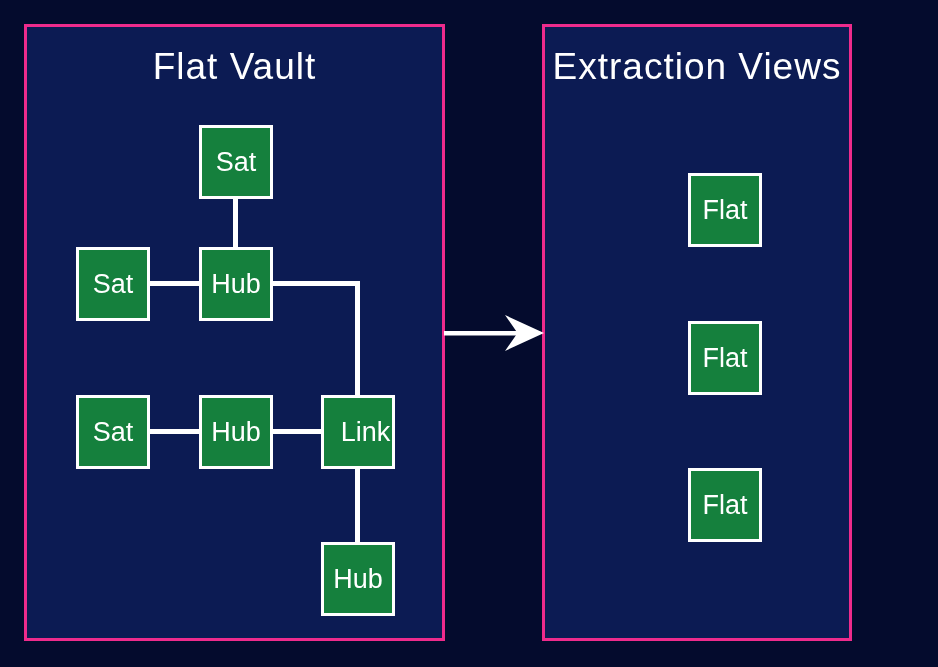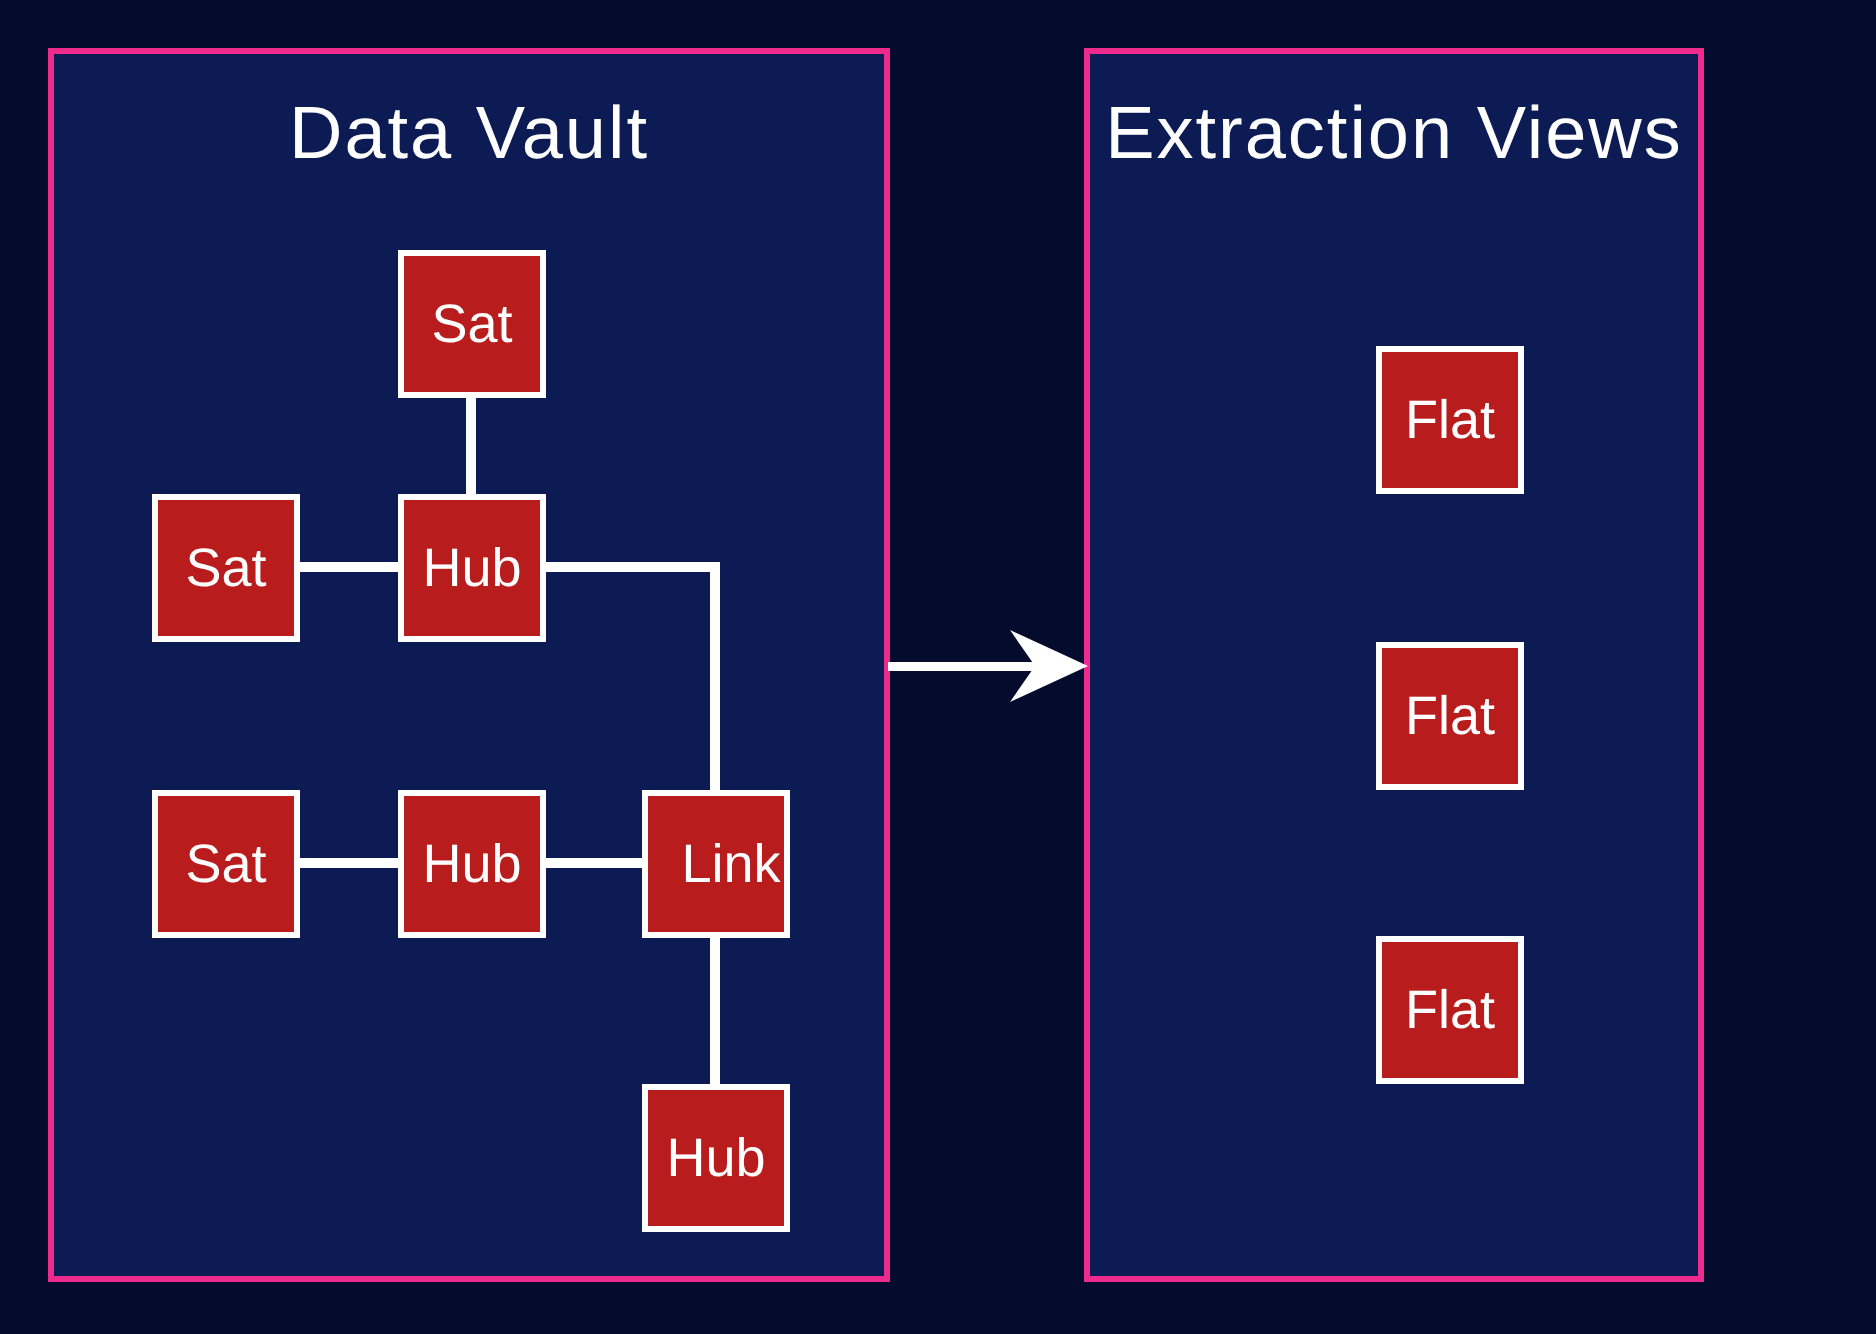--- a/index.html
+++ b/index.html
@@ -30,21 +30,21 @@
     letter-spacing: 1px;
     white-space: nowrap;
   }
 
   .node {
     position: absolute;
     box-sizing: border-box;
     width: 74px;
     height: 74px;
     border: 3px solid #FFFFFF;
-    background: #b91c1c;
+    background: #15803d;
     color: #FFFFFF;
     font-size: 27px;
     display: flex;
     align-items: center;
     justify-content: center;
     z-index: 2;
   }
 
   .connector {
     position: absolute;
@@ -81,21 +81,21 @@
     top: 311px;
     z-index: 3;
   }
 </style>
 </head>
 <body>
 
 <div class="stage">
 
   <div class="panel panel-left">
-    <div class="panel-title">Data Vault</div>
+    <div class="panel-title">Flat Vault</div>
   </div>
 
   <div class="panel panel-right">
     <div class="panel-title">Extraction Views</div>
   </div>
 
   <div class="connector c-sattop-hubu"></div>
   <div class="connector c-satu-hubu"></div>
   <div class="connector c-hubu-elb-h"></div>
   <div class="connector c-hubu-elb-v"></div>

